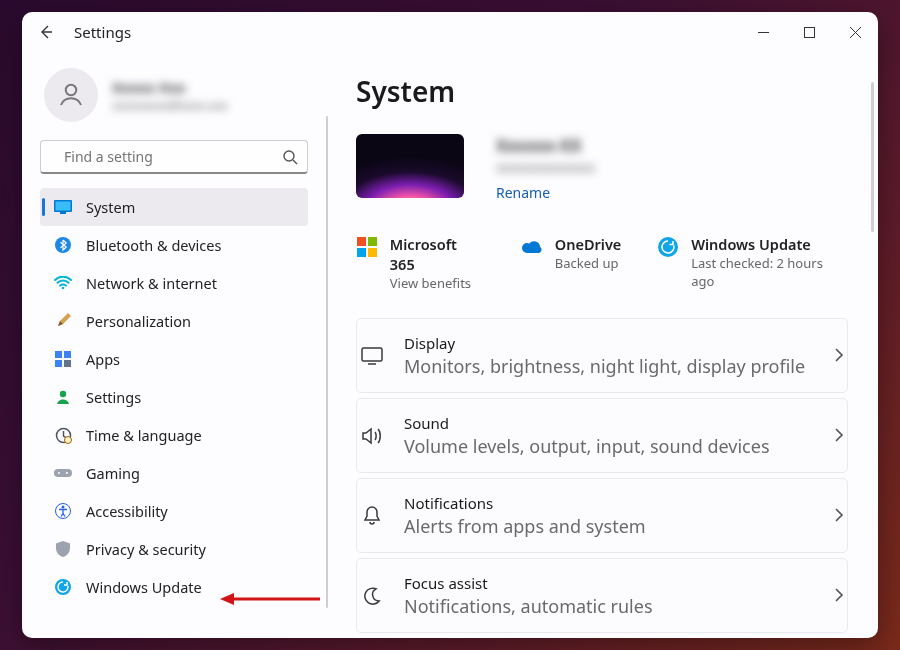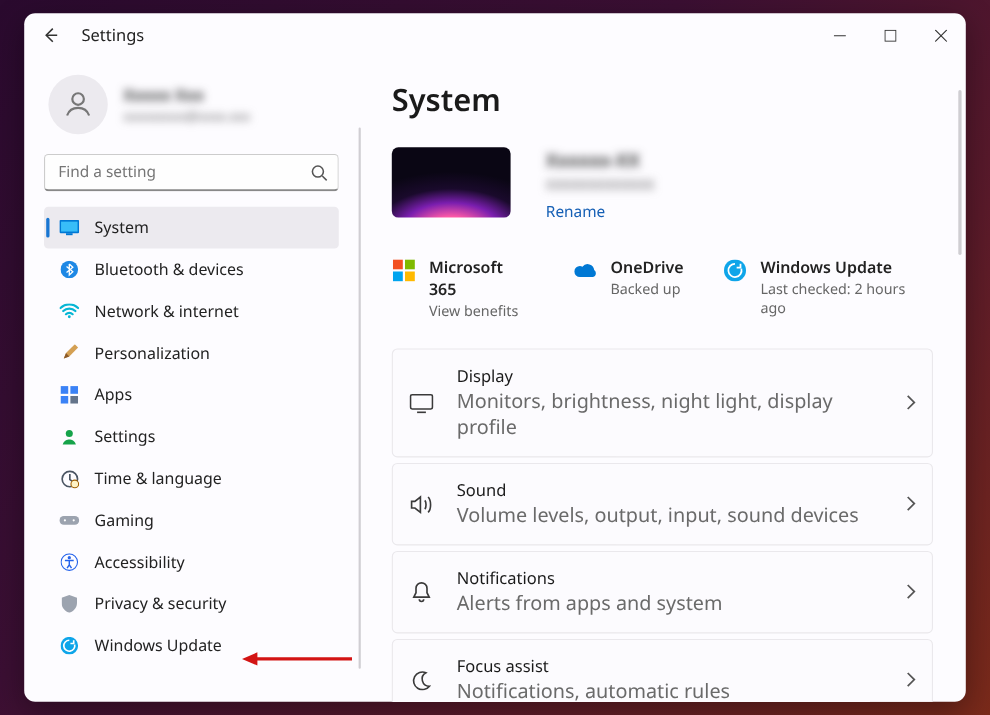--- a/index.html
+++ b/index.html
@@ -27,21 +27,21 @@
   .win-btn { width: 46px; height: 32px; display:flex; align-items:center; justify-content:center; color:#333; }
   .content { flex:1; display:flex; overflow:hidden; }
   .sidebar { width: 300px; padding: 16px 14px 10px 18px; display:flex; flex-direction:column; overflow-y:auto; }
   .user-row { display:flex; align-items:center; gap:14px; margin-bottom:18px; padding-left:4px;}
   .avatar { width:54px; height:54px; border-radius:50%; background:#eceaef; display:flex; align-items:center; justify-content:center; color:#777; }
   .user-name { filter: blur(4px); font-weight:600; font-size:15px; color:#333; }
   .user-email { filter: blur(4px); font-size:12px; color:#666; }
   .search-box { position:relative; margin-bottom:14px; }
   .search-box input {
     width:100%; height:34px; border:1px solid #ccc; border-bottom:2px solid #888;
-    border-radius:4px; padding:0 34px 0 12px; font-size:14px; background:#fefefe; color:#555;
+    border-radius:4px; padding:0 34px 0 23px; font-size:14px; background:#fefefe; color:#555;
   }
   .search-box .mag { position:absolute; right:10px; top:8px; color:#555; }
   .nav { display:flex; flex-direction:column; gap:0; }
   .nav-item {
     display:flex; align-items:center; gap:14px;
     height:38px; padding:0 10px 0 14px; border-radius:4px;
     font-size:14.5px; color:#222; cursor:pointer; position:relative;
   }
   .nav-item.active { background:#eceaef; }
   .nav-item.active::before {
@@ -65,21 +65,21 @@
   .device-info .dm { filter: blur(4px); font-size:13px; color:#666; margin-top:2px; }
   .rename { color:#155fb5; font-size:14px; margin-top:6px; display:inline-block; }
   .status-row { display:flex; gap:36px; margin-bottom:26px;margin-top:31px; }
   .status-item { display:flex; gap:12px; align-items:flex-start; }
   .status-ico { width:22px; height:22px; margin-top:2px; display:flex; align-items:center; justify-content:center; }
   .status-title { font-size:14.5px; font-weight:600; color:#222; }
   .status-sub { font-size:13px; color:#666; }
   .cards { display:flex; flex-direction:column; gap:5px; padding-bottom:10px;}
   .card {
     background:#fcfbfe; border:1px solid #eae8ec; border-radius:5px;
-    display:flex; align-items:center; padding:14px 14px; gap:20px;
+    display:flex; align-items:center; padding:14px 3px; gap:20px;
     min-height:64px;
   }
   .card-ico { width:24px; height:24px; color:#3a3a3a; display:flex; align-items:center; justify-content:center; flex-shrink:0; }
   .card-body { flex:1; }
   .card-title { font-size:15px; color:#1a1a1a; }
   .card-sub { font-size:18px; color:#6a6a6a; margin-top:1px; }
   .chev { color:#555; }
   .arrow-annotation {
     position:absolute; pointer-events:none;
     left:198px; bottom:38px; width:100px; height:12px;

